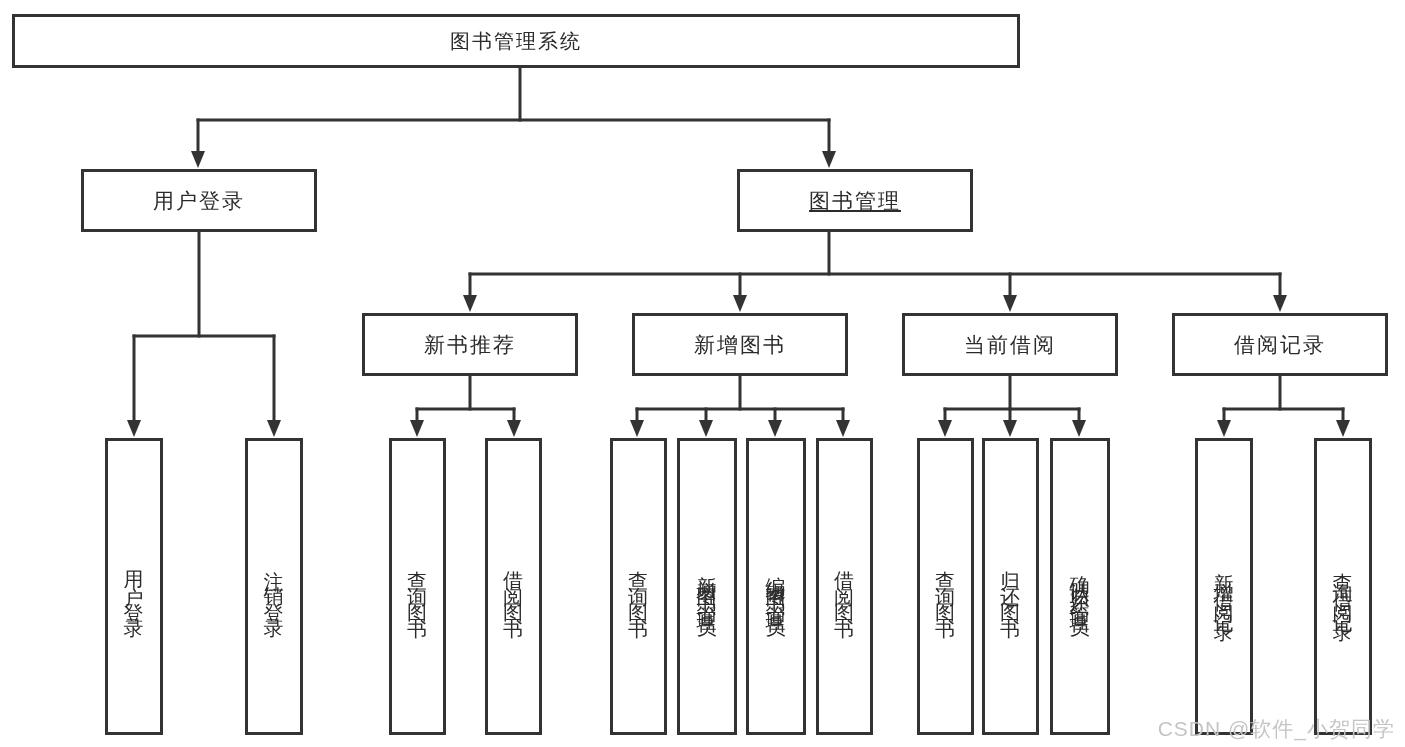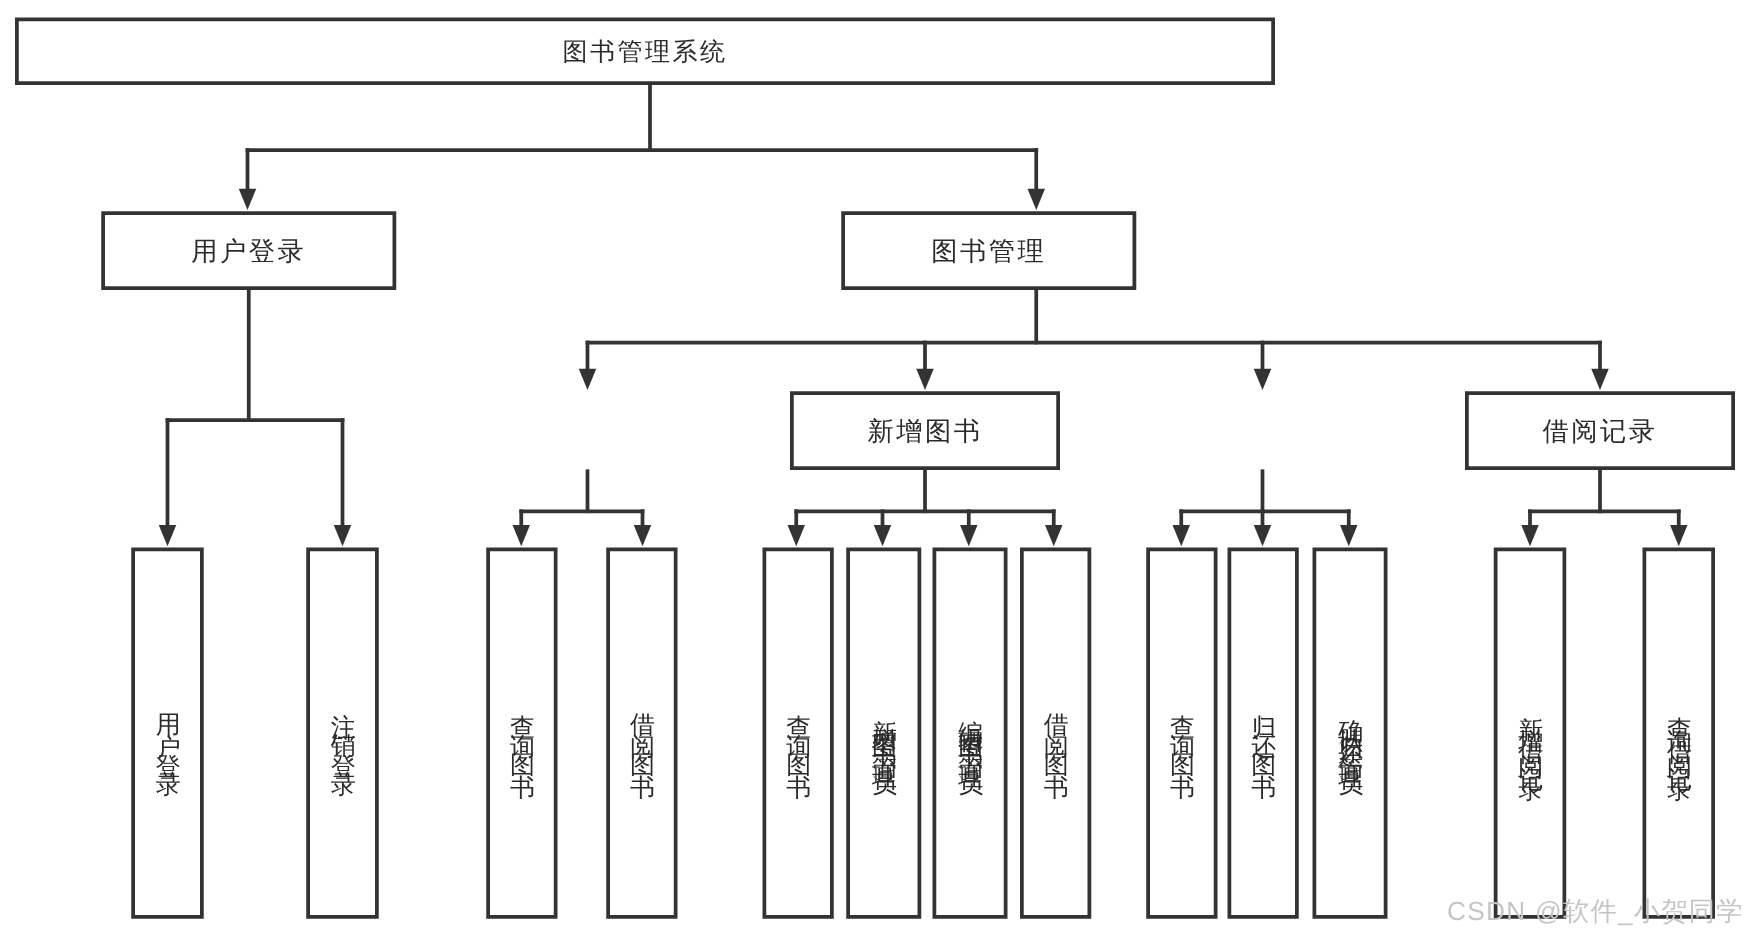--- a/index.html
+++ b/index.html
@@ -140,27 +140,33 @@
     <path class="arrowhead" d="M1336,420 H1350 L1343,437 Z"></path>
   </svg>
 
   <div class="node h root" style="left:12px; top:14px; width:1008px; height:54px;">
     <span>图书管理系统</span>
   </div>
 
   <div class="node h" style="left:81px; top:169px; width:236px; height:63px;">
     <span>用户登录</span>
   </div>
-  <div class="node h" style="left:673px; top:169px; width:236px; height:63px;">
+  <div class="node h" style="left:737px; top:169px; width:236px; height:63px;text-decoration:underline;">
     <span>图书管理</span>
   </div>
 
+  <div class="node h" style="left:362px; top:313px; width:216px; height:63px;">
+    <span>新书推荐</span>
+  </div>
   <div class="node h" style="left:632px; top:313px; width:216px; height:63px;">
     <span>新增图书</span>
   </div>
+  <div class="node h" style="left:902px; top:313px; width:216px; height:63px;">
+    <span>当前借阅</span>
+  </div>
   <div class="node h" style="left:1172px; top:313px; width:216px; height:63px;text-align:center;">
     <span>借阅记录</span>
   </div>
 
   <div class="node v" style="left:105px; top:438px; width:58px; height:297px;">
     <span class="ls-wide">用户登录</span>
   </div>
   <div class="node v" style="left:245px; top:438px; width:58px; height:297px;">
     <span class="ls-wide">注销登录</span>
   </div>

